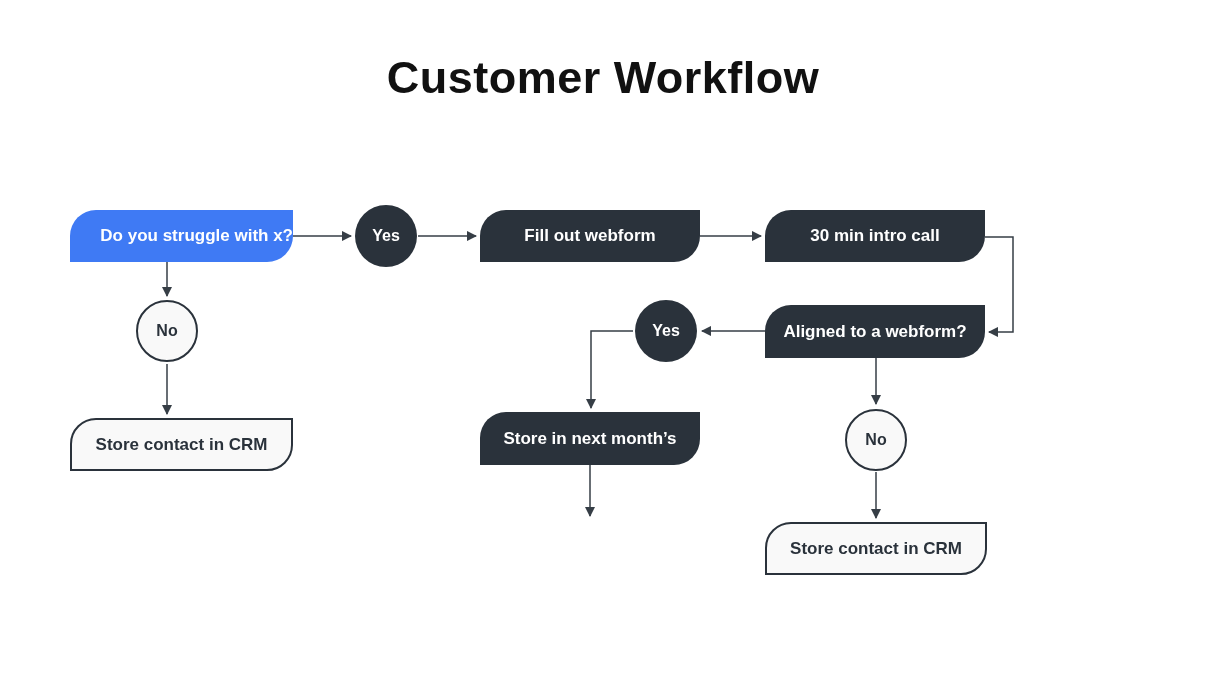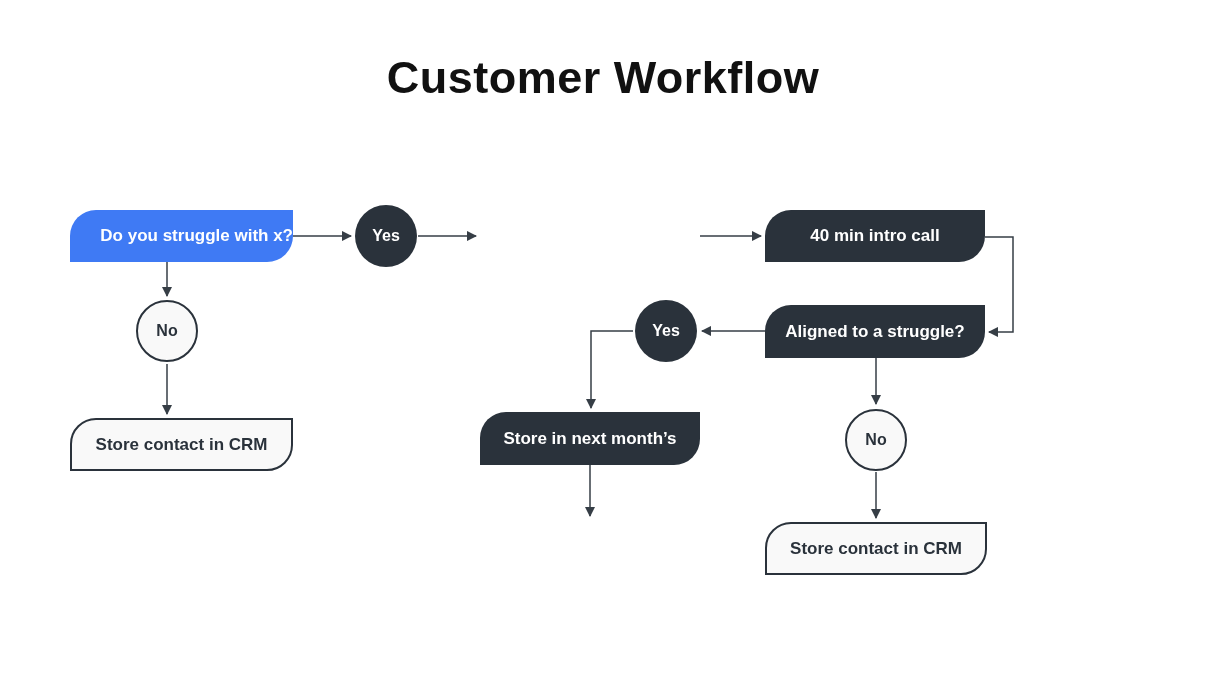--- a/index.html
+++ b/index.html
@@ -62,27 +62,30 @@
   </svg>
 
   <div class="node pill pill-blue" style="left:70px;top:210px;width:223px;height:52px;">
     <span>Do you struggle with x?</span>
   </div>
 
   <div class="node circle circle-dark" style="left:355px;top:205px;width:62px;height:62px;">
     <span>Yes</span>
   </div>
 
+  <div class="node pill pill-dark" style="left:480px;top:210px;width:220px;height:52px;">
+    <span>Fill out webform</span>
+  </div>
 
   <div class="node pill pill-dark" style="left:765px;top:210px;width:220px;height:52px;">
-    <span>40 min intro call</span>
+    <span>30 min intro call</span>
   </div>
 
   <div class="node pill pill-dark" style="left:765px;top:305px;width:220px;height:53px;">
-    <span>Aligned to a struggle?</span>
+    <span>Aligned to a webform?</span>
   </div>
 
   <div class="node circle circle-dark" style="left:635px;top:300px;width:62px;height:62px;">
     <span>Yes</span>
   </div>
 
   <div class="node pill pill-dark" style="left:480px;top:412px;width:220px;height:53px;">
     <span>Store in next month’s</span>
   </div>
 

